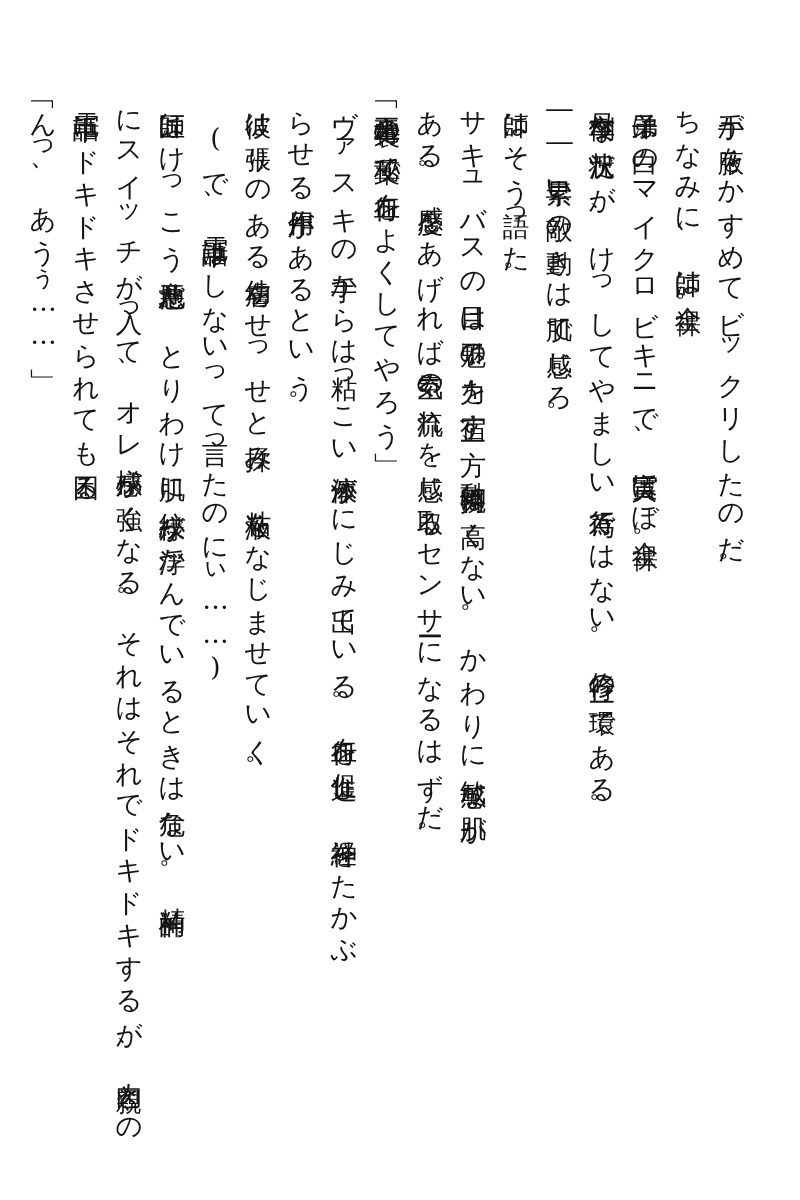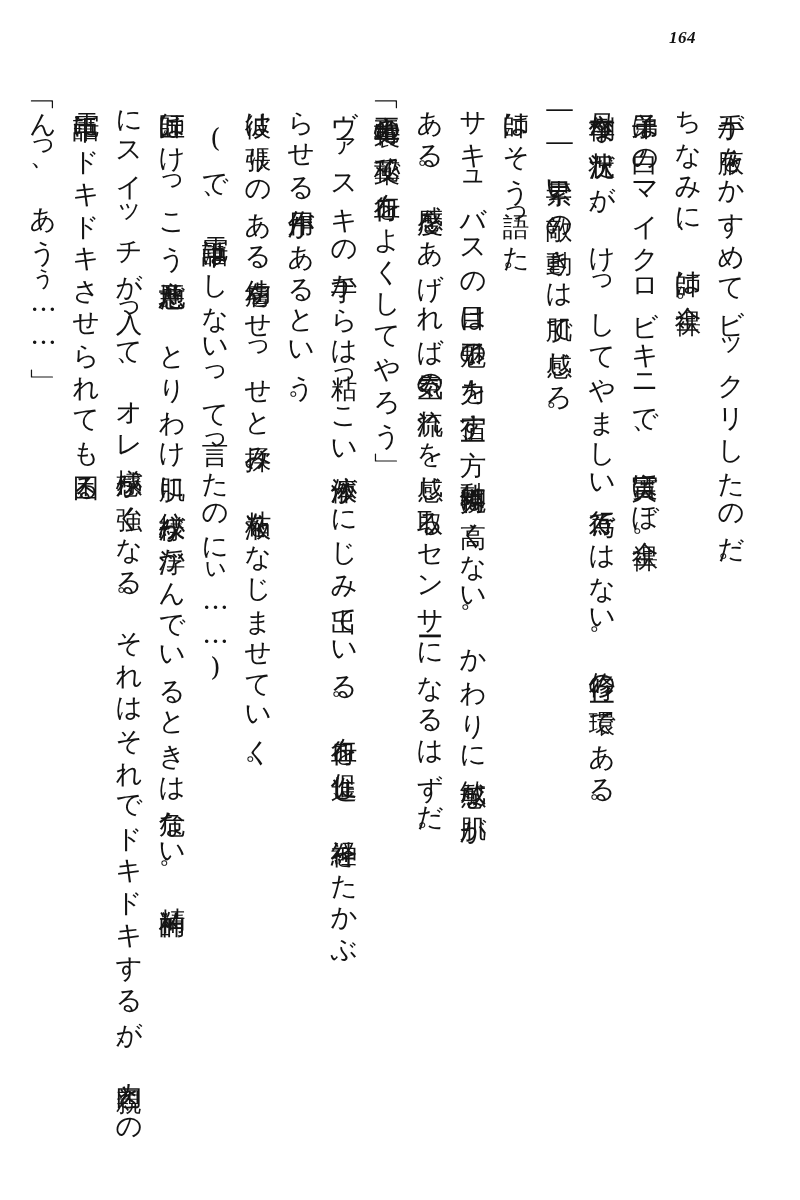--- a/index.html
+++ b/index.html
@@ -61,21 +61,20 @@
     font-weight: 500;
   }
   .vline.indent {
     padding-top: 30px;
   }
 </style>
 </head>
 <body>
 
 <div class="page">
-  <div class="page-number">164</div>
   <div class="text-block">
       <div class="vline">手が腋をかすめてビックリしたのだ。</div>
       <div class="vline">ちなみに、師は全裸。</div>
       <div class="vline">弟子は白のマイクロビキニで、実質ほぼ全裸。</div>
       <div class="vline">母卒倒な状況だが、けっしてやましい行為ではない。修行の一環である。</div>
       <div class="vline">――素早い敵の動きは肌で感じろ。</div>
       <div class="vline">師はそう語った。</div>
       <div class="vline">サキュバスの目は魅了の力を宿す一方、動体視力は高くない。かわりに敏感な肌が</div>
       <div class="vline">ある。感度をあげれば空気の流れを感じ取るセンサーになるはずだ。</div>
       <div class="vline">「竜王特製の秘薬で血行をよくしてやろう」</div>

